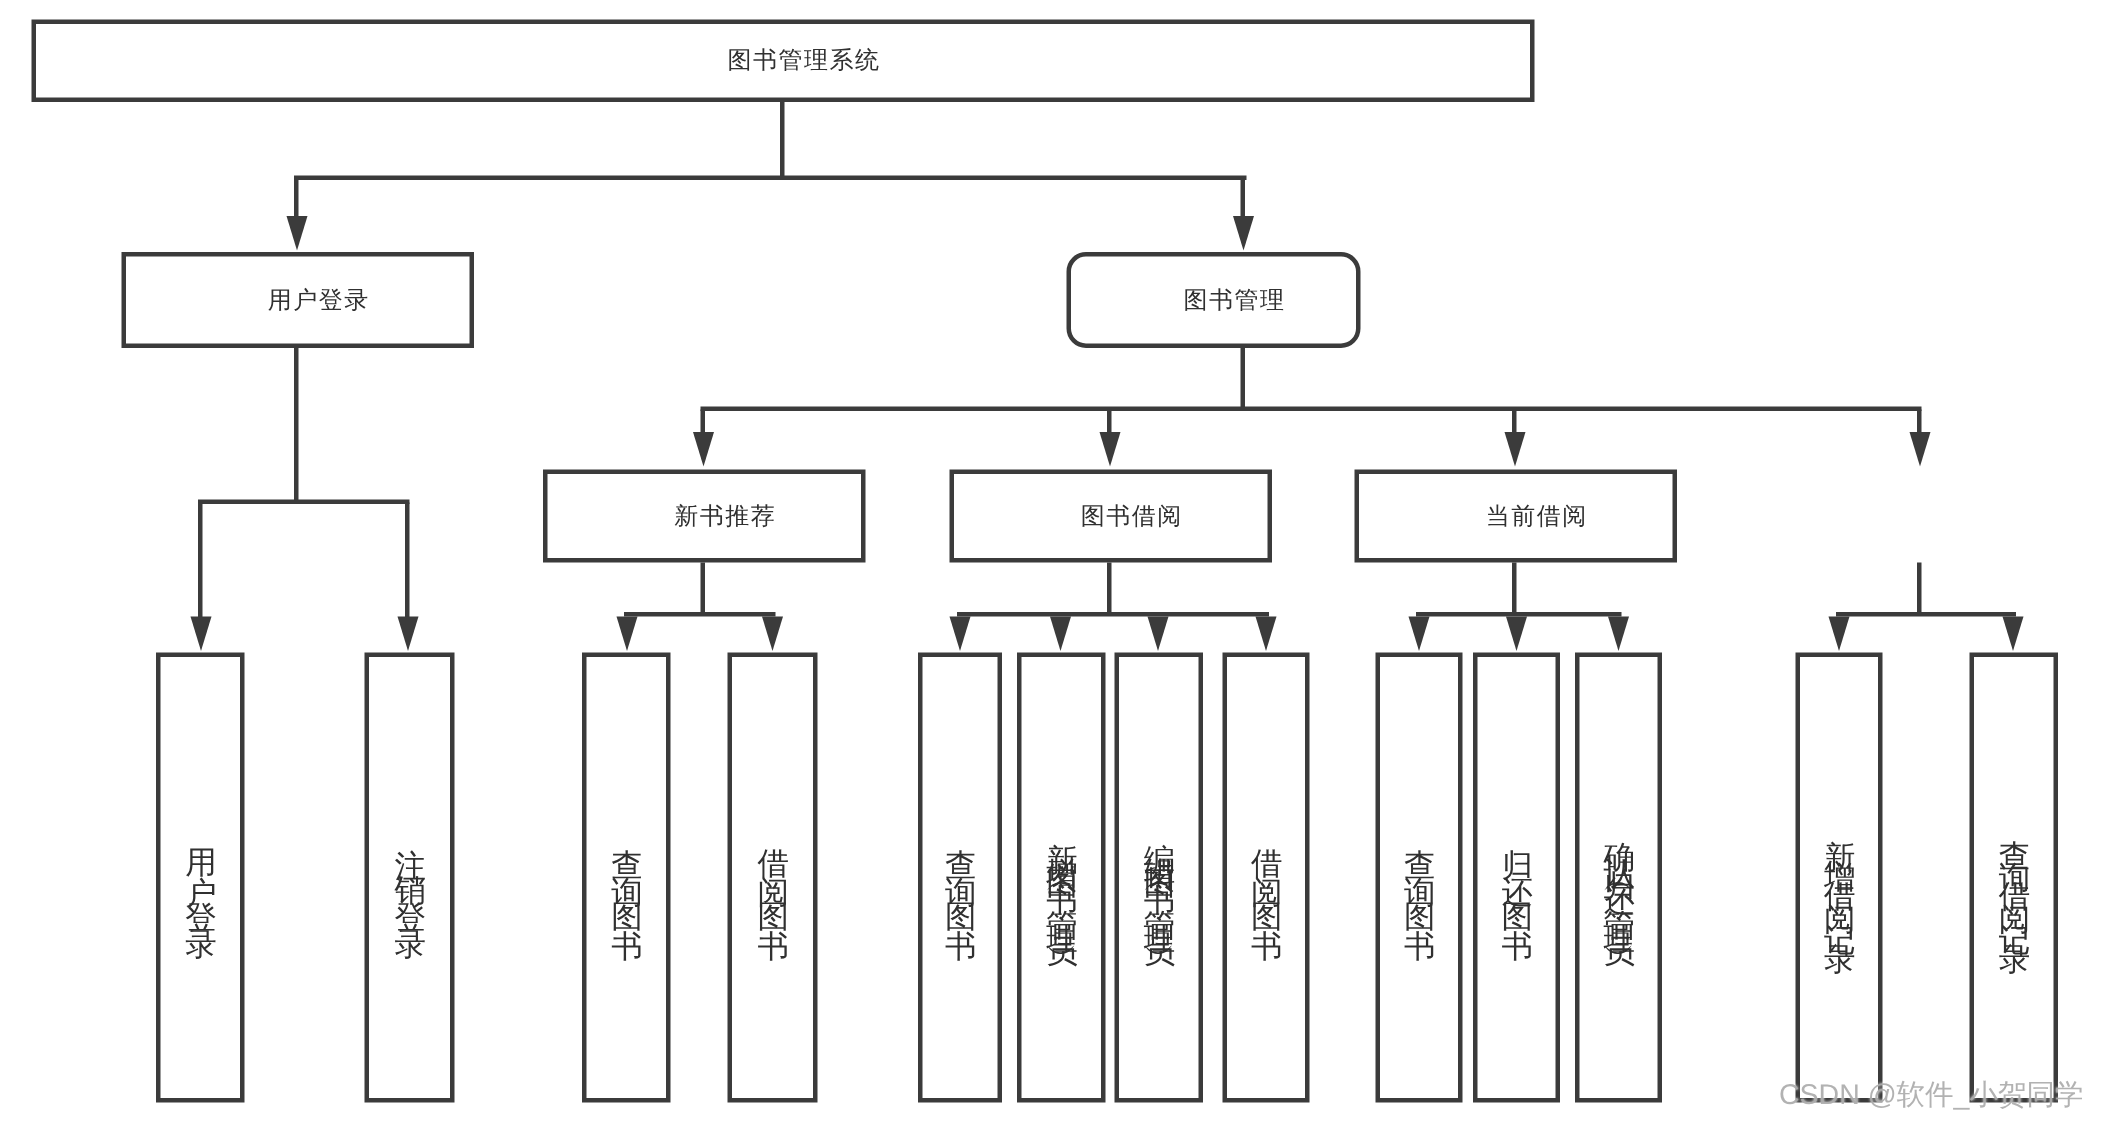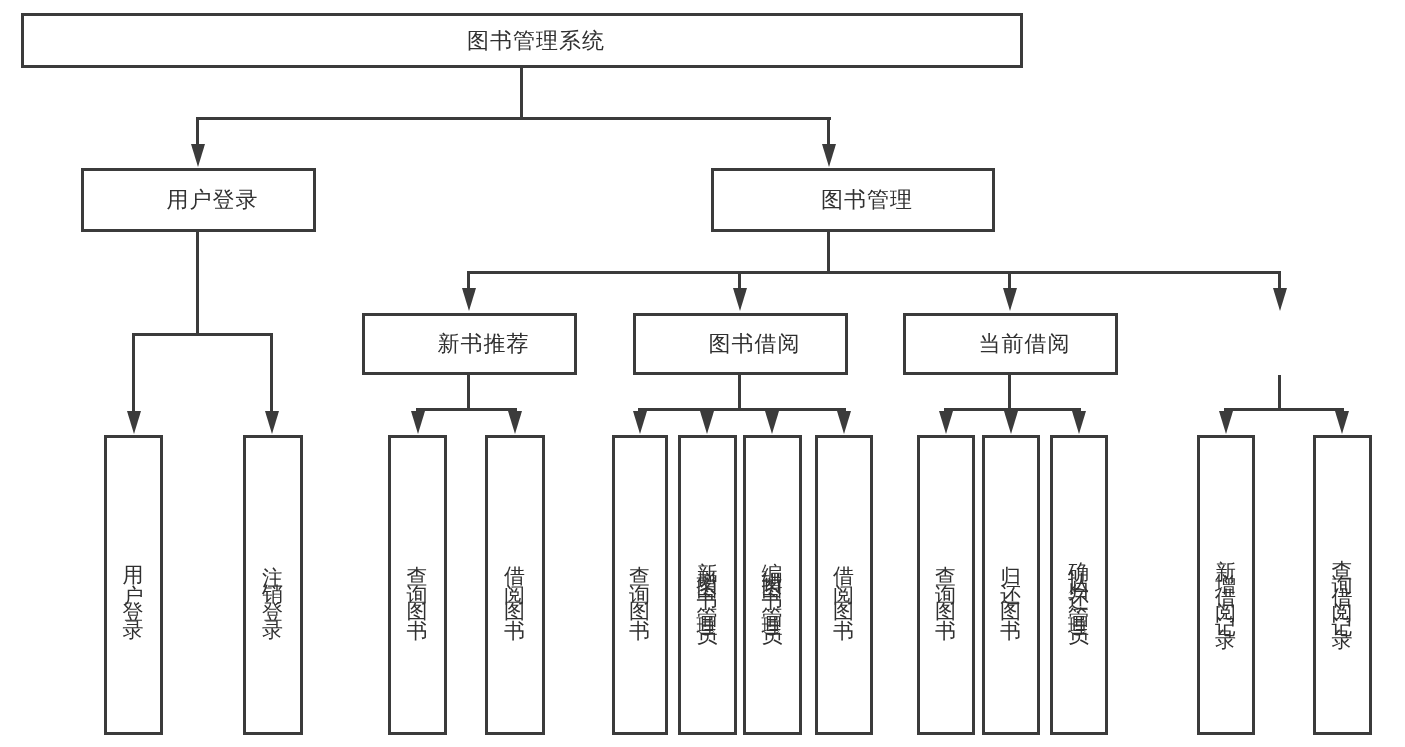--- a/index.html
+++ b/index.html
@@ -4,21 +4,21 @@
 <style>
   html,body{margin:0;padding:0;background:#ffffff;}
   body{width:1405px;height:747px;overflow:hidden;
        font-family:"Liberation Sans","DejaVu Sans",sans-serif;}
   #stage{position:relative;width:1405px;height:747px;background:#ffffff;}
 
   
   .node{position:absolute;box-sizing:border-box;border:3px solid #3b3b3b;
         background:#ffffff;display:flex;align-items:center;justify-content:center;
         color:#303030;}
-  .hnode{font-size:22px;letter-spacing:1px;padding-left:28px;}
+  .hnode{font-size:16px;letter-spacing:1px;padding-left:28px;}
   .leaf{top:435px;height:300px;font-size:21px;}
   .leaf .vtxt{writing-mode:vertical-rl;text-orientation:mixed;line-height:1;}
   .sp-short .vtxt{letter-spacing:18px;}
   .sp-mid   .vtxt{letter-spacing:14px;}
   .sp-long  .vtxt{letter-spacing:9px;}
 
   
   .vline,.hline{position:absolute;background:#3b3b3b;}
   .vline{width:3px;}
   .hline{height:3px;}
@@ -45,21 +45,21 @@
   <div class="vline" style="left:520px;top:68px;height:50px;"></div>
   <div class="hline" style="left:196px;top:117px;width:635px;"></div>
   <div class="vline" style="left:196px;top:118px;height:28px;"></div>
   <div class="arrow" style="left:191px;top:144px;"></div>
   <div class="vline" style="left:827px;top:118px;height:28px;"></div>
   <div class="arrow" style="left:822px;top:144px;"></div>
 
   <div class="node hnode" style="left:81px;top:168px;width:235px;height:64px;">
     <span>用户登录</span>
   </div>
-  <div class="node hnode" style="left:711px;top:168px;width:284px;height:64px;">
+  <div class="node hnode" style="left:711px;top:168px;width:196px;height:64px;border-radius:13px;">
     <span>图书管理</span>
   </div>
 
   <div class="vline" style="left:196px;top:232px;height:103px;"></div>
   <div class="hline" style="left:132px;top:333px;width:141px;"></div>
   <div class="vline" style="left:132px;top:335px;height:77px;"></div>
   <div class="arrow" style="left:127px;top:411px;"></div>
   <div class="vline" style="left:270px;top:335px;height:77px;"></div>
   <div class="arrow" style="left:265px;top:411px;"></div>
 
@@ -144,14 +144,15 @@
     <span class="vtxt">确认归还（管理员）</span>
   </div>
 
   <div class="node leaf sp-mid" style="left:1197px;width:58px;">
     <span class="vtxt">新增借阅记录</span>
   </div>
   <div class="node leaf sp-mid" style="left:1313px;width:59px;">
     <span class="vtxt">查询借阅记录</span>
   </div>
 
+  <div id="watermark">CSDN @软件_小贺同学</div>
 
 </div>
 
 </body></html>

